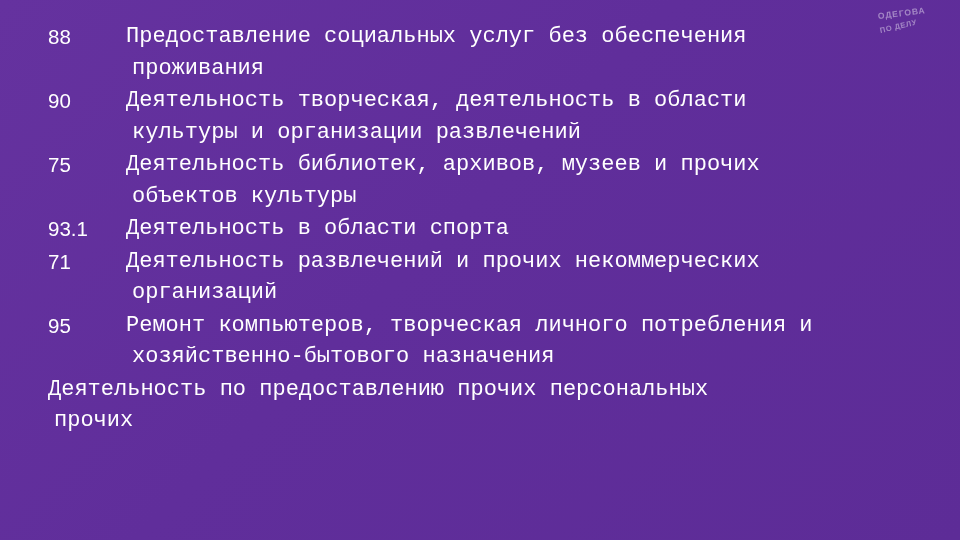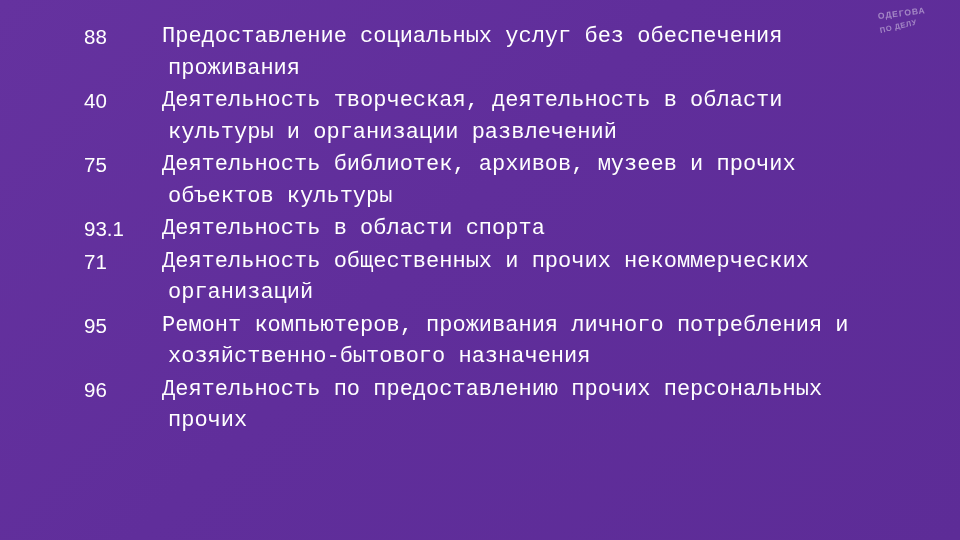--- a/index.html
+++ b/index.html
@@ -74,21 +74,20 @@
     margin: 0 0 1px 0;
   }
 
   .entry-code {
     flex: 0 0 78px;
     color: #ffffff;
     font-size: 20.5px;
     line-height: 31.5px;
     font-weight: 400;
     white-space: nowrap;
-    margin-left: 36px;
   }
 
   .entry-text {
     flex: 1 1 auto;
     color: #ffffff;
     font-size: 22px;
     line-height: 31.5px;
     font-weight: 400;
     text-indent: 0;
     padding-left: 0;
@@ -114,21 +113,21 @@
 
     <div class="entry">
       <div class="entry-code">88</div>
       <div class="entry-text">
         <span>Предоставление социальных услуг без обеспечения</span>
         <span class="cont">проживания</span>
       </div>
     </div>
 
     <div class="entry">
-      <div class="entry-code">40</div>
+      <div class="entry-code">90</div>
       <div class="entry-text">
         <span>Деятельность творческая, деятельность в области</span>
         <span class="cont">культуры и организации развлечений</span>
       </div>
     </div>
 
     <div class="entry">
       <div class="entry-code">75</div>
       <div class="entry-text">
         <span>Деятельность библиотек, архивов, музеев и прочих</span>
@@ -139,35 +138,34 @@
     <div class="entry">
       <div class="entry-code">93.1</div>
       <div class="entry-text">
         <span>Деятельность в области спорта</span>
       </div>
     </div>
 
     <div class="entry">
       <div class="entry-code">71</div>
       <div class="entry-text">
-        <span>Деятельность общественных и прочих некоммерческих</span>
+        <span>Деятельность развлечений и прочих некоммерческих</span>
         <span class="cont">организаций</span>
       </div>
     </div>
 
     <div class="entry">
       <div class="entry-code">95</div>
       <div class="entry-text">
-        <span>Ремонт компьютеров, проживания личного потребления и</span>
+        <span>Ремонт компьютеров, творческая личного потребления и</span>
         <span class="cont">хозяйственно-бытового назначения</span>
       </div>
     </div>
 
     <div class="entry">
-      <div class="entry-code">96</div>
       <div class="entry-text">
         <span>Деятельность по предоставлению прочих персональных</span>
         <span class="cont">прочих</span>
       </div>
     </div>
 
   </div>
 </div>
 
 </body></html>

